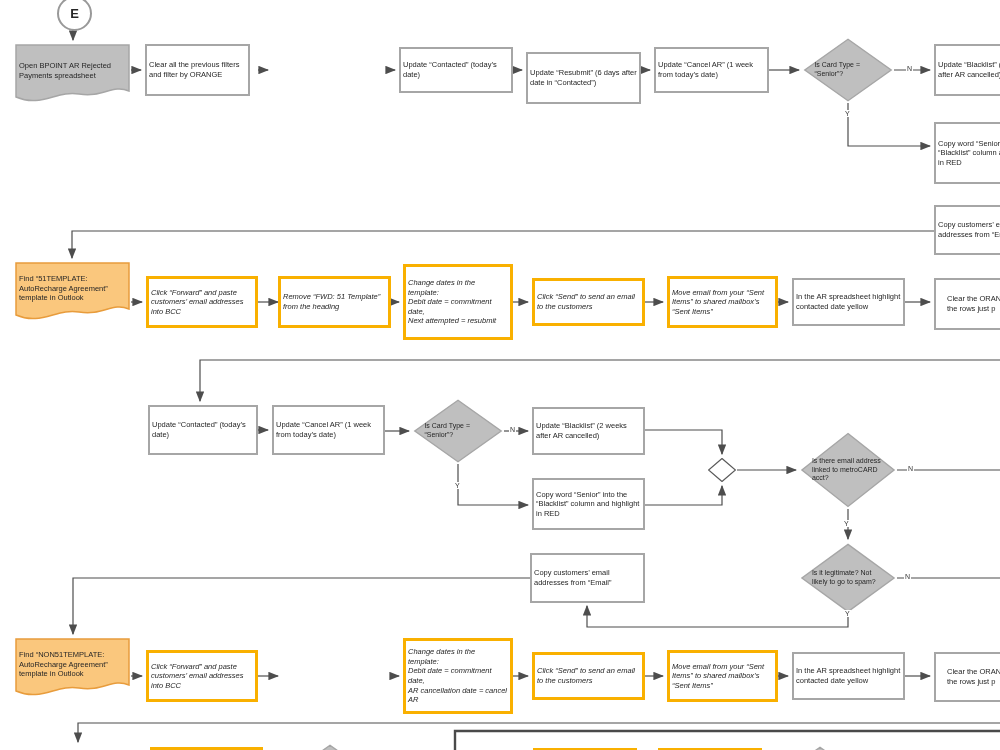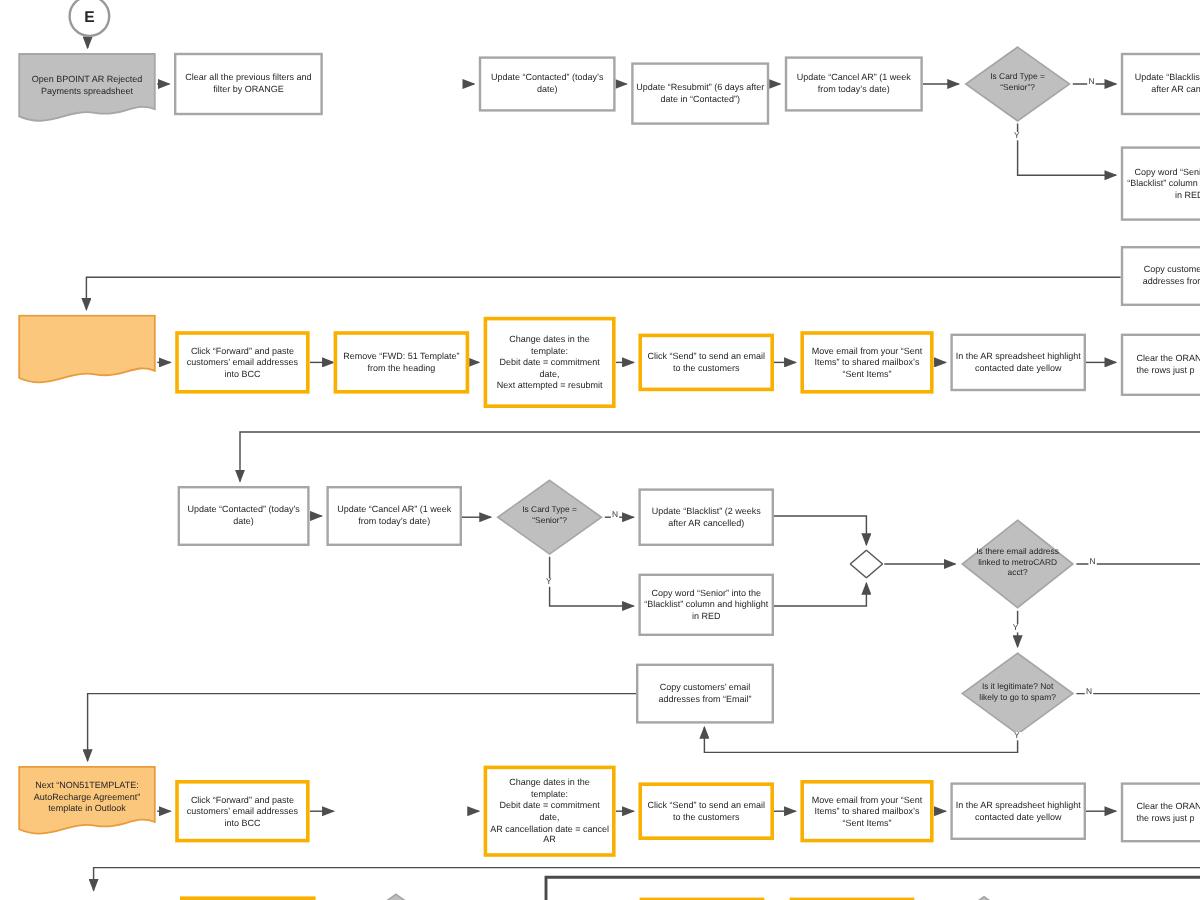--- a/index.html
+++ b/index.html
@@ -1,23 +1,23 @@
 <!DOCTYPE html>
 <html><head>
 <meta charset="utf-8">
 <style>
   html,body{margin:0;padding:0;background:#fff;}
   #canvas{position:relative;width:1000px;height:750px;overflow:hidden;background:#fff;
           font-family:"Liberation Sans",sans-serif;color:#262626;}
   svg.layer{position:absolute;left:0;top:0;z-index:0;}
   .node{position:absolute;box-sizing:border-box;display:flex;align-items:center;justify-content:center;
-        text-align:center;font-size:7.5px;line-height:1.27;color:#262626;padding:2px;z-index:1;}
+        text-align:left;font-size:7.5px;line-height:1.27;color:#262626;padding:2px;z-index:1;}
   .node span{white-space:pre-line;position:relative;z-index:2;}
   .proc{background:#fff;border:2.5px solid #A6A6A6;}
-  .proc.orange{border:3px solid #F9B000;}
+  .proc.orange{border:3px solid #F9B000;font-style:italic;}
   .cut{justify-content:flex-start;text-align:left;padding-left:11px;}
   .shapebox{background:none;border:none;padding:4px;}
   .shapebox > svg{position:absolute;left:0;top:0;width:100%;height:100%;z-index:1;}
   .diamond{font-size:7px;}
   .diamond span{width:82%;}
   .wavy span{padding-bottom:9px;}
   .start-circle{position:absolute;left:57px;top:-4px;width:31px;height:31px;border-radius:50%;
         border:2px solid #999;background:#fff;display:flex;align-items:center;justify-content:center;
         font-weight:bold;font-size:13px;z-index:1;}
   .cond{position:absolute;z-index:2;font-size:7px;color:#333;background:#fff;padding:0 1px;}
@@ -79,21 +79,21 @@
   <div class="start-circle">
     <span>E</span>
   </div>
 
   <div class="node shapebox wavy" style="left:15px;top:44px;width:115px;height:62px">
     <svg viewBox="0 0 115 62" preserveAspectRatio="none">
       <path d="M1,1 H114 V47 C97,40 88,54 64,50 C42,46 26,64 1,53 Z" fill="#BFBFBF" stroke="#A6A6A6" stroke-width="1.5" vector-effect="non-scaling-stroke"></path>
       </svg>
     <span>Open BPOINT AR Rejected Payments spreadsheet</span>
   </div>
-  <div class="node proc" style="left:145px;top:44px;width:124px;height:52px">
+  <div class="node proc" style="left:145px;top:44px;width:105px;height:52px">
     <span>Clear all the previous filters and filter by ORANGE</span>
     </div>
   <div class="node proc" style="left:399px;top:47px;width:114px;height:46px">
     <span>Update “Contacted” (today’s date)</span>
     </div>
   <div class="node proc" style="left:526px;top:52px;width:115px;height:52px">
     <span>Update “Resubmit” (6 days after date in “Contacted”)</span>
     </div>
   <div class="node proc" style="left:654px;top:47px;width:115px;height:46px">
     <span>Update “Cancel AR” (1 week from today’s date)</span>
@@ -111,20 +111,21 @@
     <span>Copy word “Senior” into the “Blacklist” column and highlight in RED</span>
     </div>
   <div class="node proc" style="left:934px;top:205px;width:114px;height:50px">
     <span>Copy customers’ email addresses from “Email”</span>
     </div>
 
   <div class="node shapebox wavy" style="left:15px;top:262px;width:115px;height:62px">
     <svg viewBox="0 0 115 62" preserveAspectRatio="none">
       <path d="M1,1 H114 V47 C97,40 88,54 64,50 C42,46 26,64 1,53 Z" fill="#FAC77D" stroke="#E89C3C" stroke-width="1.5" vector-effect="non-scaling-stroke"></path>
       </svg>
+    <span>Find “51TEMPLATE: AutoRecharge Agreement” template in Outlook</span>
   </div>
   <div class="node proc orange" style="left:146px;top:276px;width:112px;height:52px">
     <span>Click “Forward” and paste customers’ email addresses into BCC</span>
     </div>
   <div class="node proc orange" style="left:278px;top:276px;width:113px;height:52px">
     <span>Remove “FWD: 51 Template” from the heading</span>
     </div>
   <div class="node proc orange" style="left:403px;top:264px;width:110px;height:76px">
     <span>Change dates in the template:
 Debit date = commitment date,
@@ -180,21 +181,21 @@
     <span>Is it legitimate? Not likely to go to spam?</span>
   </div>
   <div class="node proc" style="left:530px;top:553px;width:115px;height:50px">
     <span>Copy customers’ email addresses from “Email”</span>
     </div>
 
   <div class="node shapebox wavy" style="left:15px;top:638px;width:115px;height:62px">
     <svg viewBox="0 0 115 62" preserveAspectRatio="none">
       <path d="M1,1 H114 V47 C97,40 88,54 64,50 C42,46 26,64 1,53 Z" fill="#FAC77D" stroke="#E89C3C" stroke-width="1.5" vector-effect="non-scaling-stroke"></path>
       </svg>
-    <span>Next “NON51TEMPLATE: AutoRecharge Agreement” template in Outlook</span>
+    <span>Find “NON51TEMPLATE: AutoRecharge Agreement” template in Outlook</span>
   </div>
   <div class="node proc orange" style="left:146px;top:650px;width:112px;height:52px">
     <span>Click “Forward” and paste customers’ email addresses into BCC</span>
     </div>
   <div class="node proc orange" style="left:403px;top:638px;width:110px;height:76px">
     <span>Change dates in the template:
 Debit date = commitment date,
 AR cancellation date = cancel AR</span>
     </div>
   <div class="node proc orange" style="left:532px;top:652px;width:113px;height:48px">

